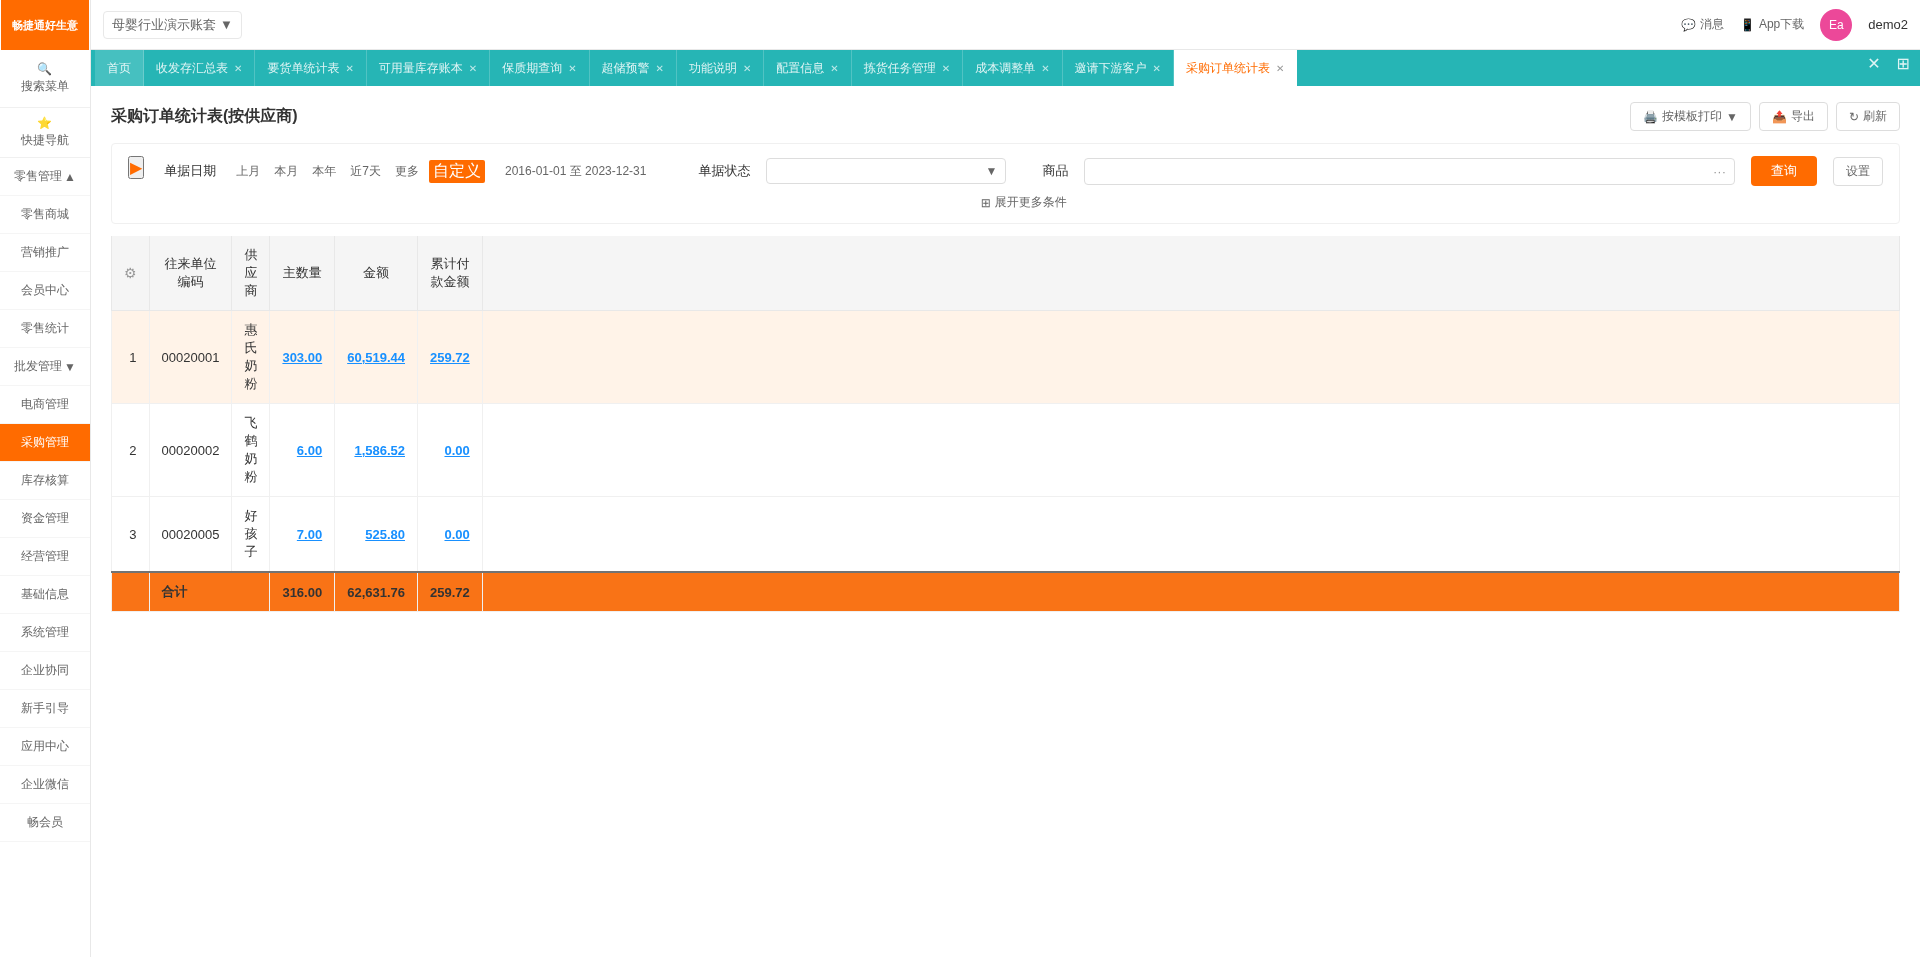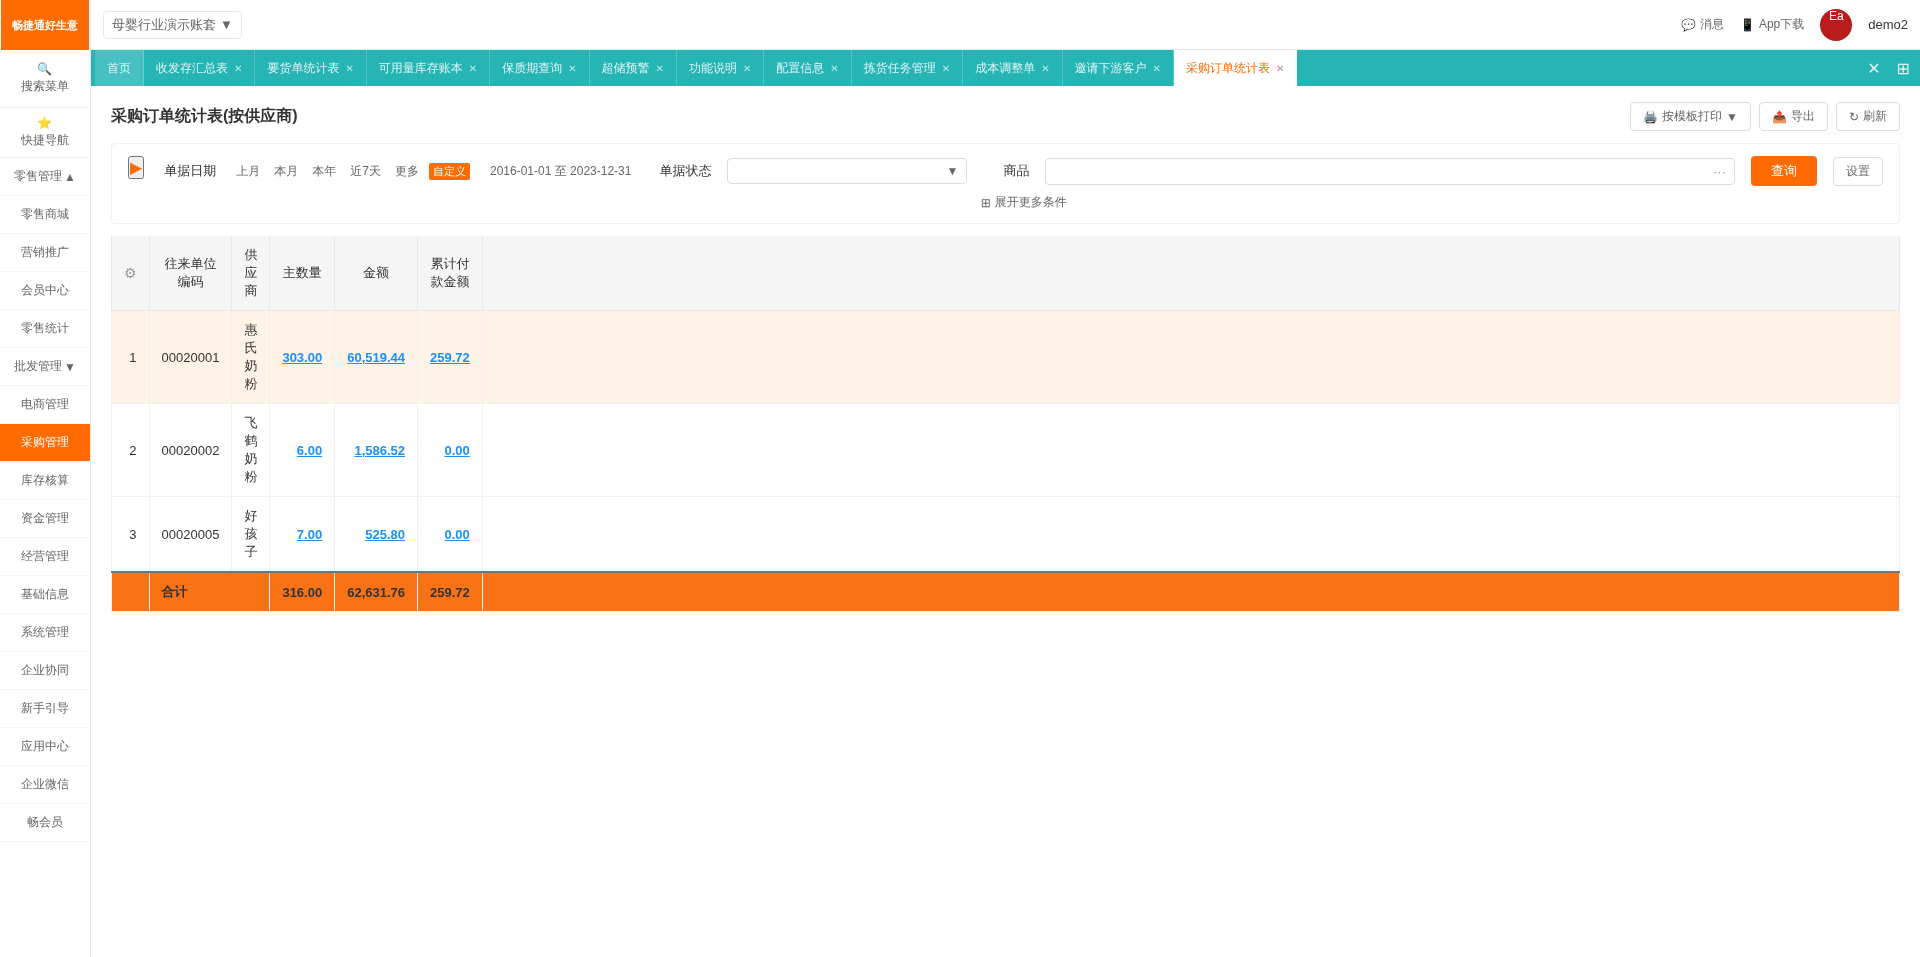--- a/index.html
+++ b/index.html
@@ -17,24 +17,24 @@
 
     
     .main { flex: 1; display: flex; flex-direction: column; overflow: hidden; }
 
     
     .top-bar { height: 50px; background: #fff; border-bottom: 1px solid #e8e8e8; display: flex; align-items: center; padding: 0 12px; gap: 8px; }
     .top-bar-left { display: flex; gap: 6px; flex: 1; }
     .workspace-selector { display: flex; align-items: center; gap: 4px; color: #666; font-size: 13px; cursor: pointer; padding: 4px 8px; border: 1px solid #e8e8e8; border-radius: 4px; }
     .top-bar-right { display: flex; align-items: center; gap: 16px; }
     .top-bar-icon-btn { background: none; border: none; cursor: pointer; color: #666; font-size: 12px; display: flex; align-items: center; gap: 4px; }
-    .user-avatar { width: 32px; height: 32px; border-radius: 50%; background: #b91c1c; display: flex; justify-content: center; color: #fff; font-size: 12px; cursor: pointer; }
-
-    
-    .tab-bar { height: 36px; background: #26b5b5; display: flex; align-items: center; padding: 0 4px; gap: 0; overflow: hidden; }
+    .user-avatar { width: 32px; height: 32px; border-radius: 50%; background: #ec4899; display: flex; align-items: center; justify-content: center; color: #fff; font-size: 12px; cursor: pointer; }
+
+    
+    .tab-bar { height: 36px; background: #26b5b5; display: flex; align-items: flex-start; padding: 0 4px; gap: 0; overflow: hidden; }
     .tab-item { height: 36px; padding: 0 12px; display: flex; align-items: center; gap: 6px; cursor: pointer; font-size: 12px; color: rgba(255,255,255,0.85); white-space: nowrap; border-right: 1px solid rgba(255,255,255,0.2); }
     .tab-item.home { background: rgba(255,255,255,0.15); }
     .tab-item.active { background: #fff; color: #ff6b00; }
     .tab-item .close-btn { font-size: 10px; color: rgba(255,255,255,0.7); cursor: pointer; }
     .tab-item.active .close-btn { color: #999; }
     .tab-bar-right { margin-left: auto; display: flex; align-items: center; gap: 4px; }
     .tab-control-btn { background: none; border: none; cursor: pointer; color: rgba(255,255,255,0.85); font-size: 16px; padding: 4px 6px; }
 
     
     .page-content { flex: 1; background: #fff; overflow: auto; padding: 0; }
@@ -42,21 +42,21 @@
     .page-title { font-size: 16px; font-weight: bold; color: #333; }
     .page-header-actions { display: flex; align-items: center; gap: 8px; }
     .btn-print { background: none; border: 1px solid #ddd; border-radius: 4px; padding: 5px 12px; cursor: pointer; font-size: 12px; color: #666; display: flex; align-items: center; gap: 4px; }
     .btn-export { background: none; border: 1px solid #ddd; border-radius: 4px; padding: 5px 12px; cursor: pointer; font-size: 12px; color: #666; display: flex; align-items: center; gap: 4px; }
     .btn-refresh { background: none; border: 1px solid #ddd; border-radius: 4px; padding: 5px 12px; cursor: pointer; font-size: 12px; color: #666; display: flex; align-items: center; gap: 4px; }
     .filter-row { display: flex; align-items: center; gap: 16px; margin-bottom: 8px; }
     .filter-label { font-size: 13px; color: #333; white-space: nowrap; }
     .date-shortcuts { display: flex; align-items: center; gap: 6px; }
     .date-shortcut-btn { background: none; border: none; cursor: pointer; font-size: 12px; color: #666; padding: 2px 4px; }
     .date-range { font-size: 12px; color: #666; }
-    .custom-tag { background: #ff6b00; color: #fff; font-size: 11px; padding: 1px 4px; border-radius: 2px; }
+    .custom-tag { background: #ff6b00; color: #fff; font-size: 16px; padding: 1px 4px; border-radius: 2px; }
     .filter-select { border: 1px solid #ddd; border-radius: 4px; padding: 5px 8px; font-size: 12px; color: #666; background: #fff; cursor: pointer; min-width: 200px; display: flex; align-items: center; justify-content: space-between; }
     .expand-btn { display: flex; align-items: center; gap: 4px; background: none; border: none; cursor: pointer; font-size: 12px; color: #666; margin: 0 auto; }
     .btn-query { background: #ff6b00; color: #fff; border: none; border-radius: 4px; padding: 6px 20px; cursor: pointer; font-size: 13px; }
     .btn-settings { background: none; border: 1px solid #ddd; border-radius: 4px; padding: 5px 12px; cursor: pointer; font-size: 12px; color: #666; }
 
     
     .table-container { padding: 0 20px 20px; margin-top: 12px; }
     .data-table { width: 100%; border-collapse: collapse; }
     .data-table th { background: #f5f5f5; padding: 10px 12px; text-align: center; font-size: 13px; color: #333; font-weight: normal; border-bottom: 1px solid #e8e8e8; border-right: 1px solid #e8e8e8; }
     .data-table th:first-child { border-left: 1px solid #e8e8e8; width: 40px; }
@@ -271,21 +271,21 @@
               <button class="date-shortcut-btn">
                 <span>近7天</span>
               </button>
               <button class="date-shortcut-btn">
                 <span>更多</span>
               </button>
               <span class="custom-tag">自定义</span>
             </div>
             <span class="date-range" style="margin-left:4px;">2016-01-01 至 2023-12-31</span>
 
-            <span class="filter-label" style="margin-left:12px;">单据状态</span>
+            <span class="filter-label" style="margin-left:36px;">单据状态</span>
             <div class="filter-select" style="min-width:240px;">
               <span></span>
               <span>▼</span>
             </div>
 
             <span class="filter-label" style="margin-left:20px;">商品</span>
             <div style="display:flex;align-items:center;border:1px solid #ddd;border-radius:4px;padding:5px 8px;flex:1;min-width:160px;">
               <input type="text" style="border: none; outline: none; font-size: 12px; flex: 1 1 0%;" placeholder="">
               <span style="color:#999;cursor:pointer;">···</span>
             </div>

